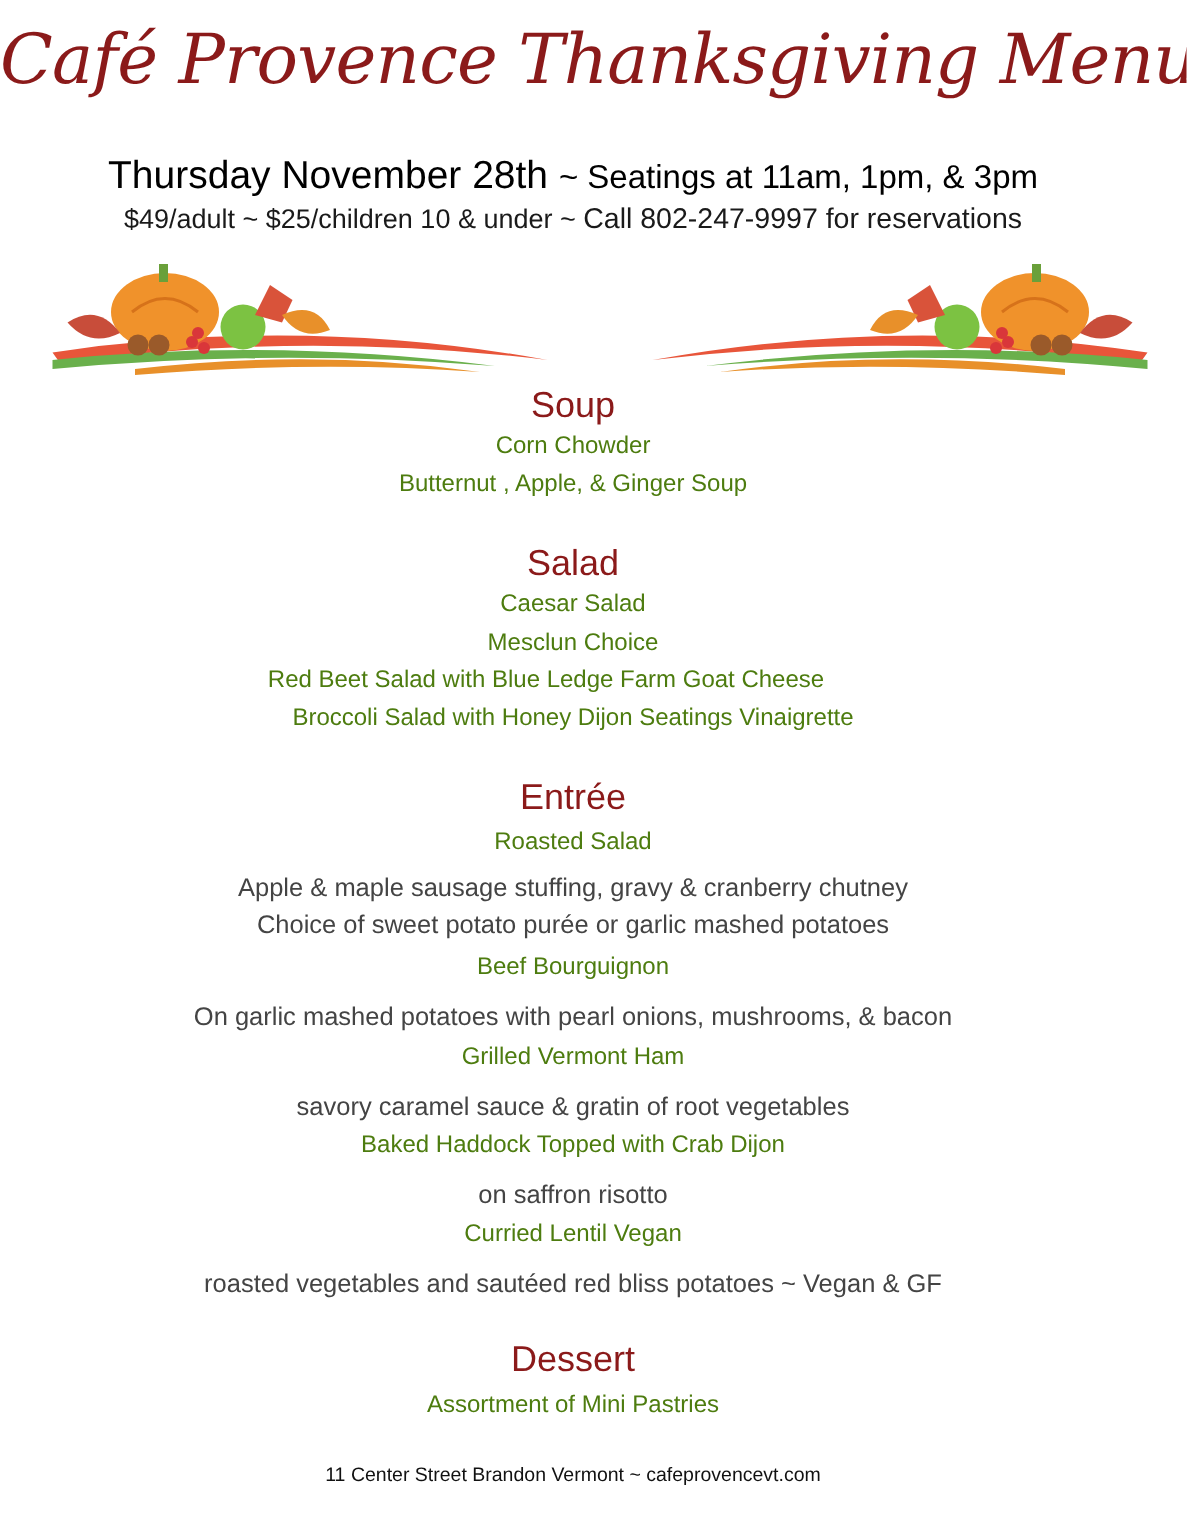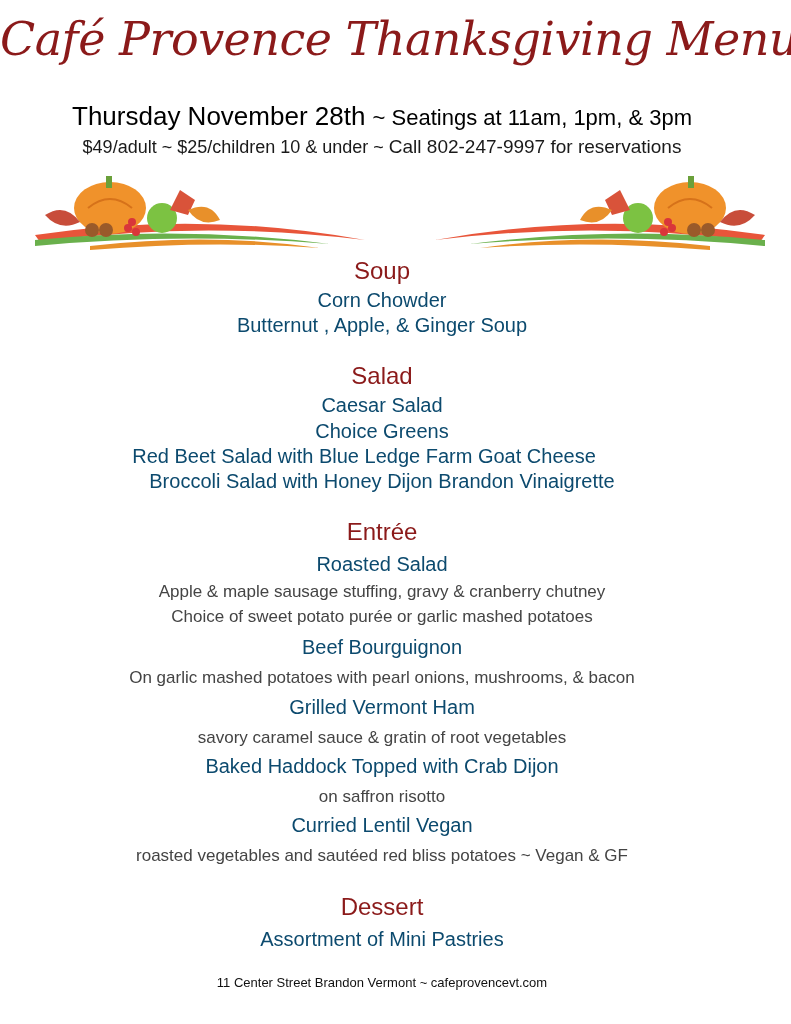--- a/index.html
+++ b/index.html
@@ -9,21 +9,21 @@
   .title { top: 12px; font-family: "DejaVu Serif", "Liberation Serif", serif; font-style: italic;
            font-size: 46px; color: #8b1a1a; letter-spacing: -0.5px; }
   .date-line { top: 101px; font-size: 26px; color: #000000; }
   .date-line .sub { font-size: 22px; }
   .price-line { top: 136px; font-size: 18px; color: #1a1a1a; }
   .price-line .call { font-size: 19px; }
   .deco { position: absolute; top: 170px; width: 340px; height: 80px; }
   .deco-left { left: 30px; }
   .deco-right { left: 430px; transform: scaleX(-1); }
   .heading { font-size: 24px; color: #8b1a1a; }
-  .item { font-size: 20px; color: #0c4a6e; }
+  .item { font-size: 16px; color: #4d7c0f; }
   .desc { font-size: 17px; color: #444444; font-weight: normal; text-align: center; }
   .footer { top: 975px; font-size: 13px; color: #111; }
 </style>
 </head>
 <body>
 
 <div class="abs title">Café Provence Thanksgiving Menu</div>
 
 <div class="abs date-line">
   <span>Thursday November 28th</span>
@@ -69,23 +69,23 @@
   <circle cx="106" cy="62" r="4" fill="#d9363a"></circle>
   <circle cx="102" cy="52" r="4" fill="#d9363a"></circle>
 </svg>
 
 <div class="abs heading" style="top:257px">Soup</div>
 <div class="abs item" style="top:289px">Corn Chowder</div>
 <div class="abs item" style="top:314px">Butternut , Apple, &amp; Ginger Soup</div>
 
 <div class="abs heading" style="top:362px">Salad</div>
 <div class="abs item" style="top:394px">Caesar Salad</div>
-<div class="abs item" style="top:420px">Choice Greens</div>
+<div class="abs item" style="top:420px">Mesclun Choice</div>
 <div class="abs item" style="top:445px; left:-18px">Red Beet Salad  with Blue Ledge Farm Goat Cheese</div>
-<div class="abs item" style="top:470px">Broccoli Salad with Honey Dijon Brandon Vinaigrette</div>
+<div class="abs item" style="top:470px">Broccoli Salad with Honey Dijon Seatings Vinaigrette</div>
 
 <div class="abs heading" style="top:518px">Entrée</div>
 <div class="abs item" style="top:553px">Roasted Salad</div>
 <div class="abs desc" style="top:582px">Apple &amp; maple sausage stuffing, gravy &amp; cranberry chutney</div>
 <div class="abs desc" style="top:607px">Choice of sweet potato purée or garlic mashed potatoes</div>
 <div class="abs item" style="top:636px">Beef Bourguignon</div>
 <div class="abs desc" style="top:668px">On garlic mashed potatoes with pearl onions, mushrooms, &amp; bacon</div>
 <div class="abs item" style="top:696px">Grilled Vermont Ham</div>
 <div class="abs desc" style="top:728px">savory caramel sauce &amp; gratin of root vegetables</div>
 <div class="abs item" style="top:755px">Baked Haddock Topped with Crab Dijon</div>

